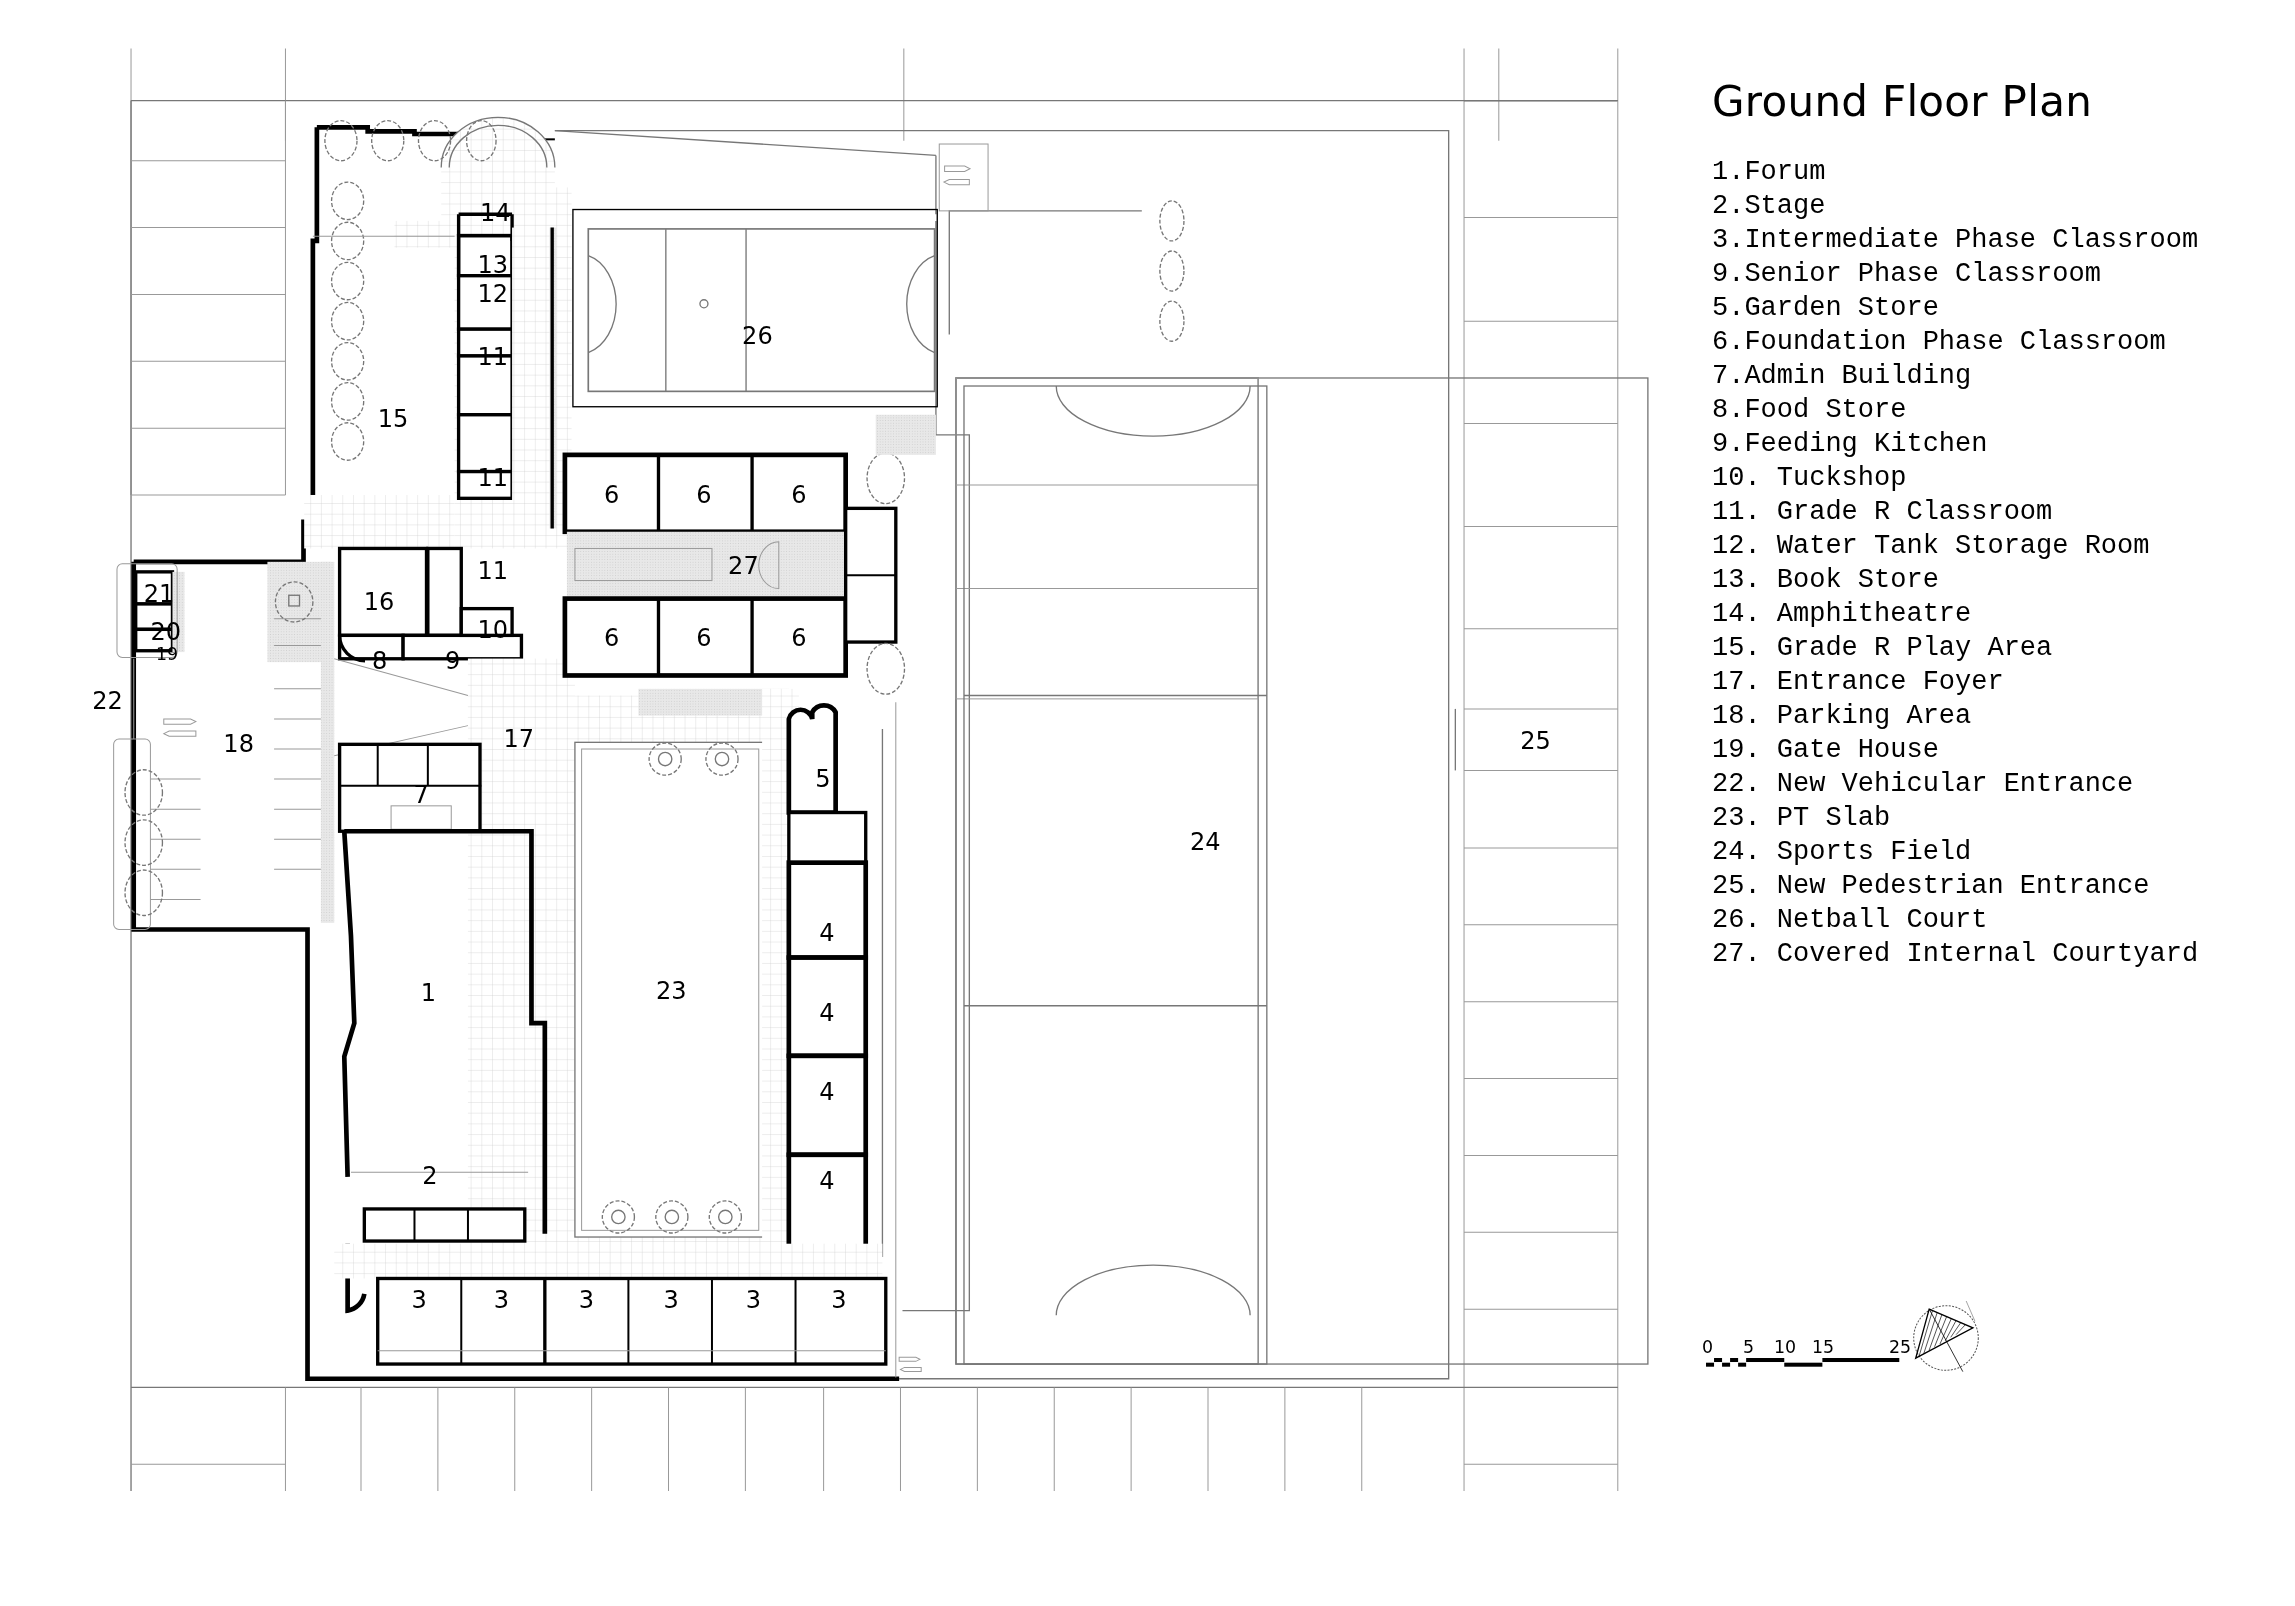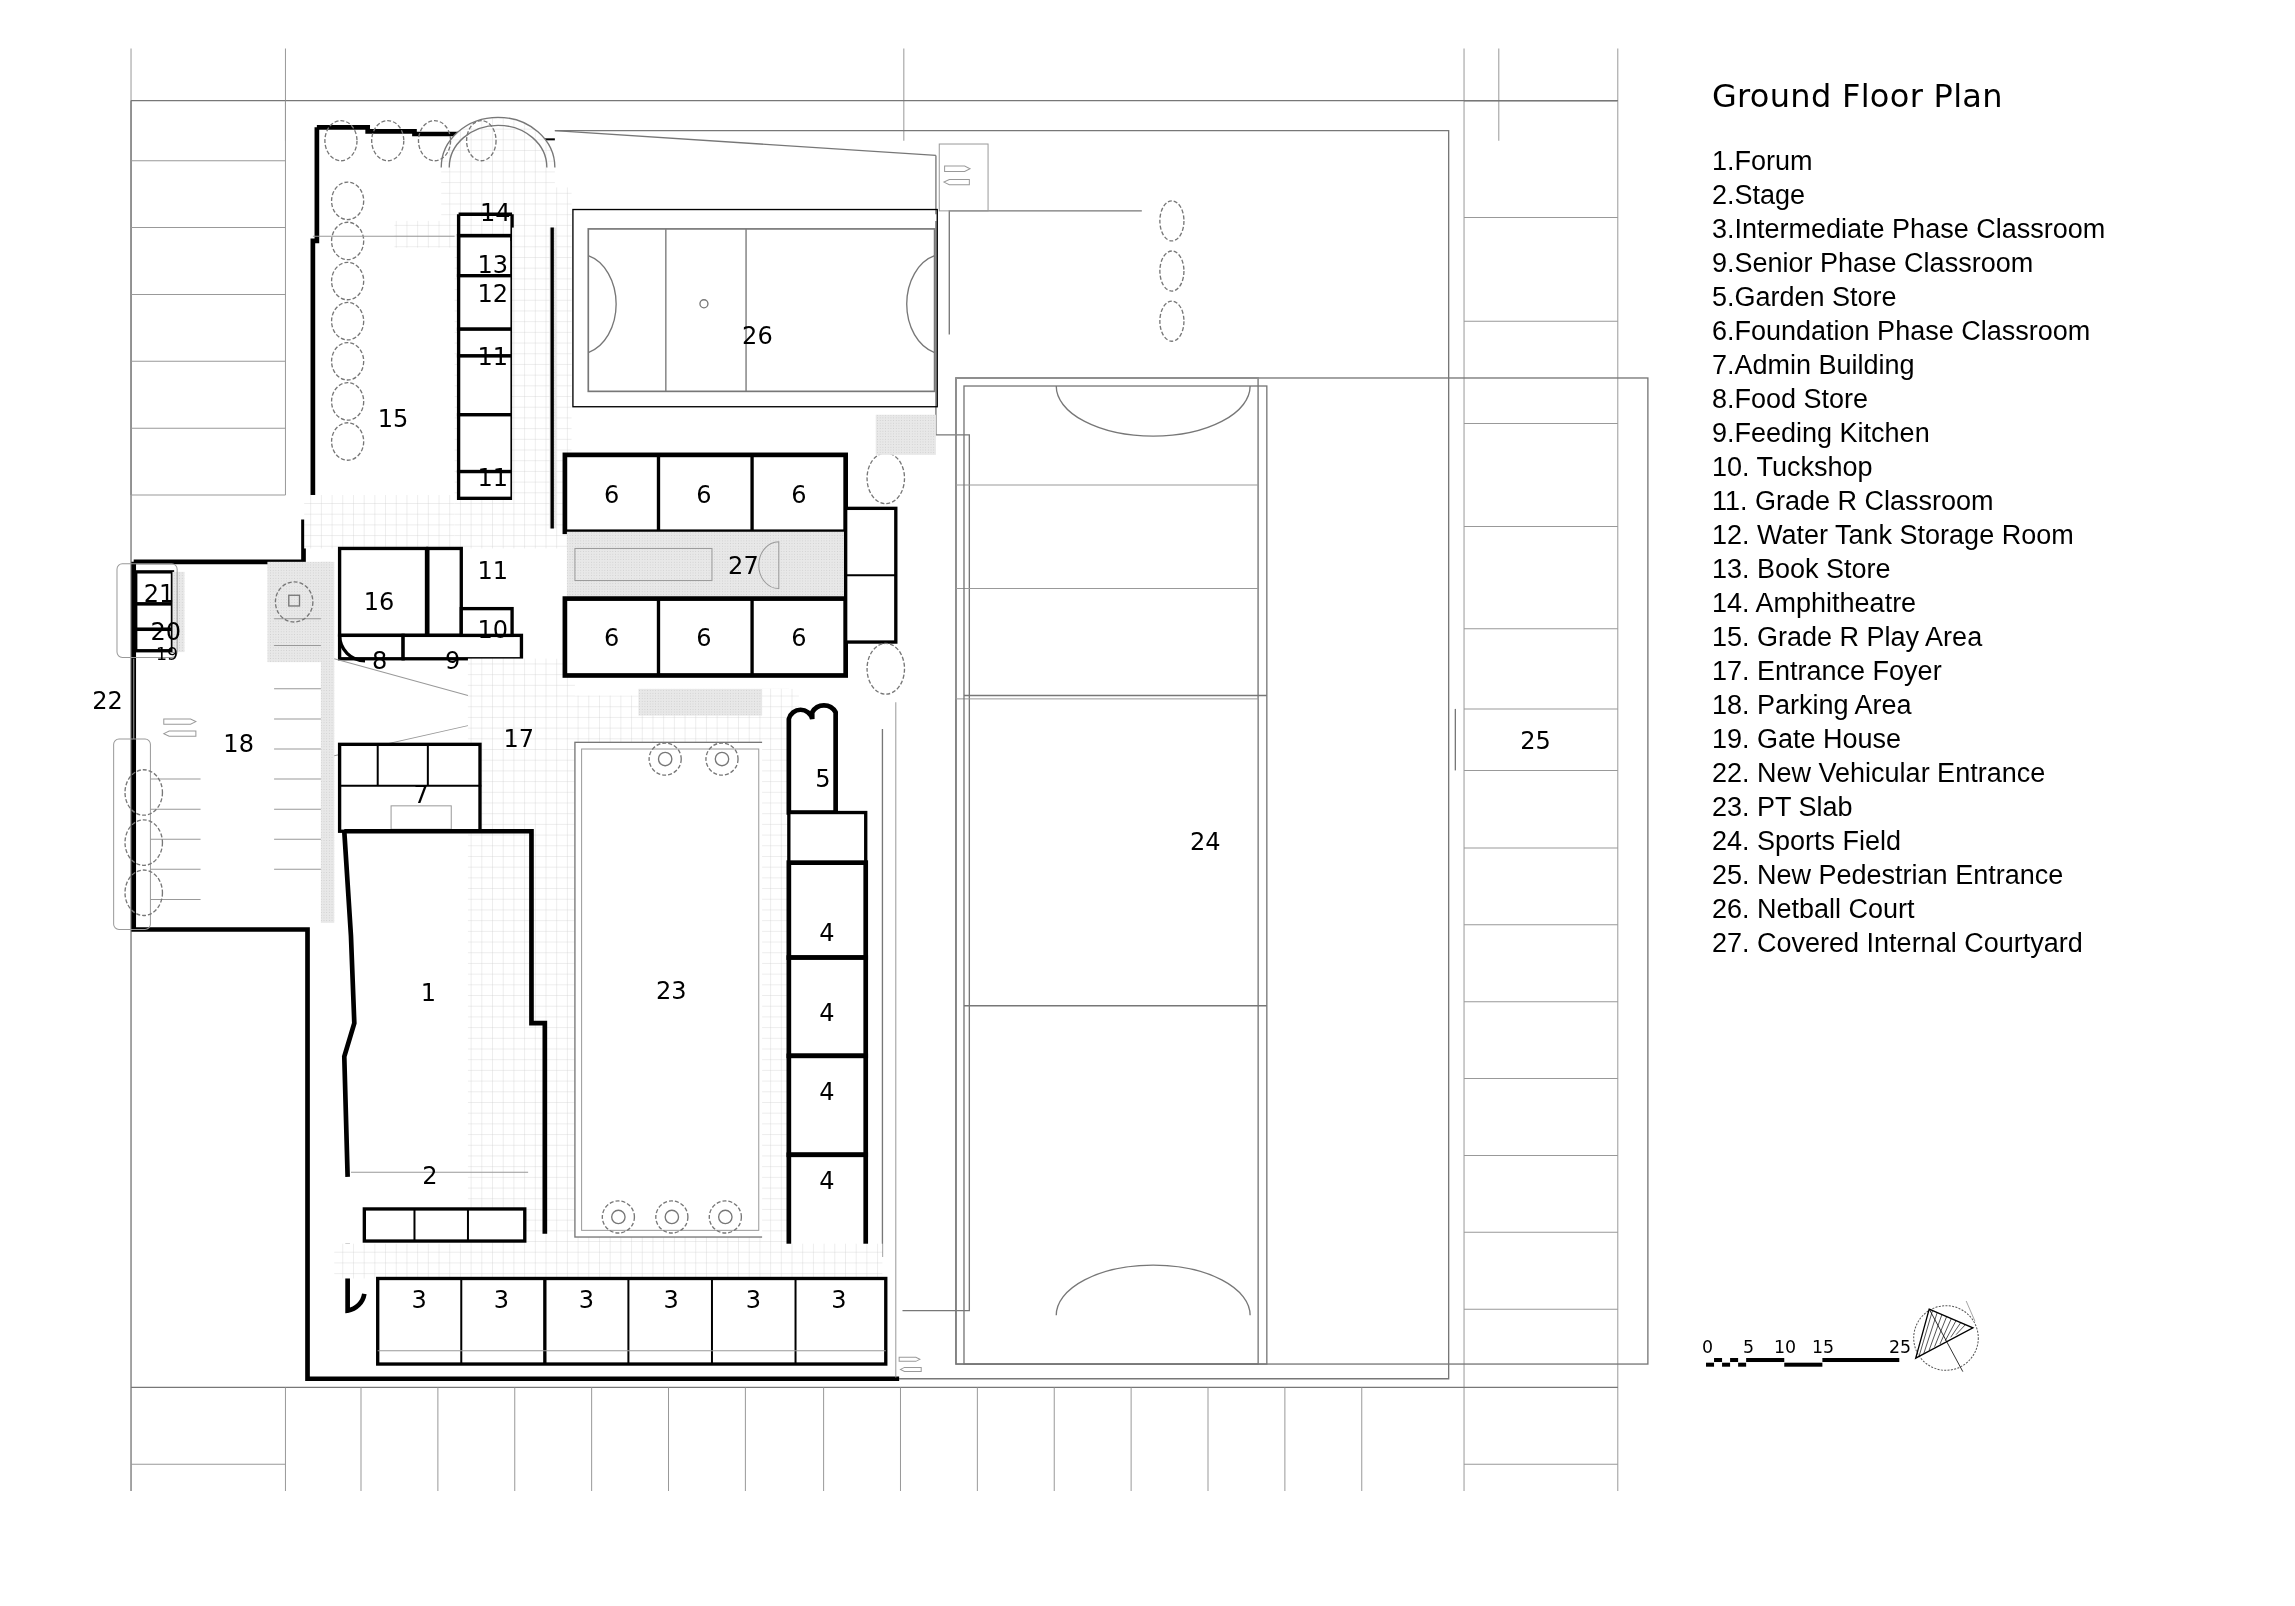--- a/index.html
+++ b/index.html
@@ -10,23 +10,23 @@
   .thin2 { stroke: #999; stroke-width: 1.5; fill: none; }
   .wall { stroke: #000; stroke-width: 7; fill: none; }
   .wall-m { stroke: #000; stroke-width: 5; fill: none; }
   .wall-s { stroke: #000; stroke-width: 3; fill: none; }
   .grid { fill: url(#tile); stroke: none; }
   .hatch { fill: url(#dots); stroke: none; }
   .tree { fill: none; stroke: #777; stroke-width: 2; stroke-dasharray: 6 3; }
   .room-label { font-family: "DejaVu Sans", sans-serif; font-size: 36px; fill: #000; text-anchor: middle; dominant-baseline: middle; }
 
   .legend { position: absolute; left: 1712px; top: 77px; width: 548px; }
-  .legend-title { font-family: "DejaVu Sans", sans-serif; font-size: 32px; font-weight: normal; margin: 0 0 29px 0; letter-spacing: 0.3px; }
+  .legend-title { font-family: "DejaVu Sans", sans-serif; font-size: 42px; font-weight: normal; margin: 0 0 29px 0; letter-spacing: 0.3px; }
   .legend-list { list-style: none; margin: 0; padding: 0; }
-  .legend-item { font-family: Liberation Sans, sans-serif; font-size: 27px; line-height: 34px; white-space: nowrap; }
+  .legend-item { font-family: Liberation Mono, monospace; font-size: 27px; line-height: 34px; white-space: nowrap; }
 
   .scalebar { position: absolute; left: 1702px; top: 1337px; width: 281px; height: 53px; }
   .scale-tick { position: absolute; top: 0; font-family: "DejaVu Sans", sans-serif; font-size: 17.4px; }
   .north { position: absolute; left: 1909px; top: 1301px; width: 74px; height: 74px; }
 </style>
 </head>
 <body>
 
 <svg id="plan" viewBox="0 0 3433 2403" xmlns="http://www.w3.org/2000/svg">
   <defs>

